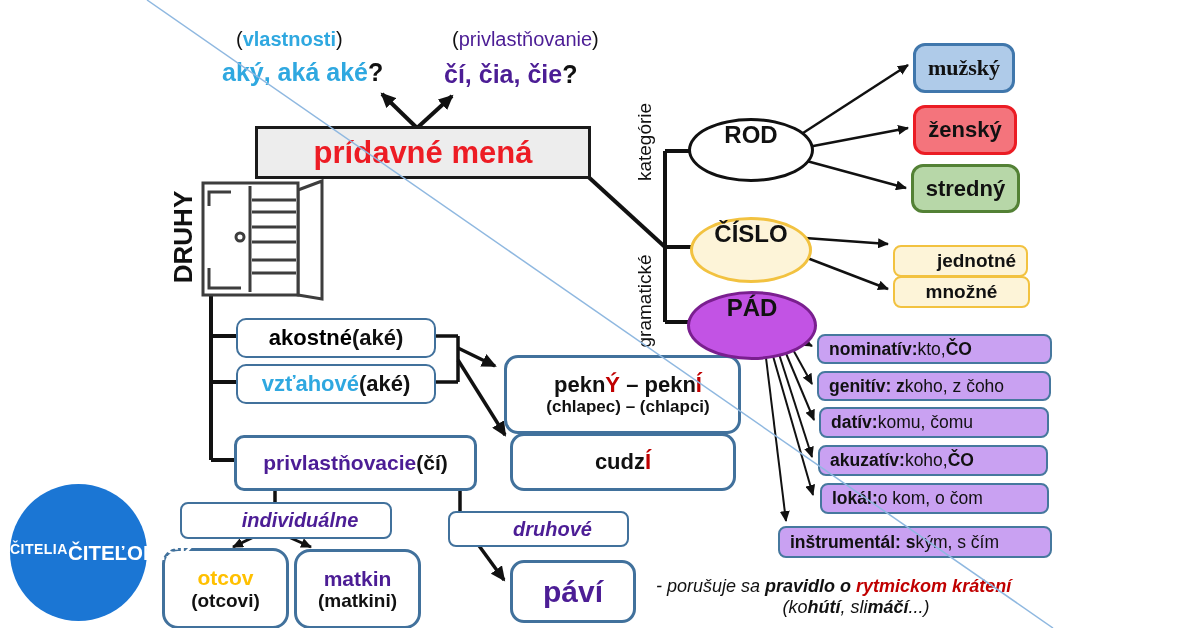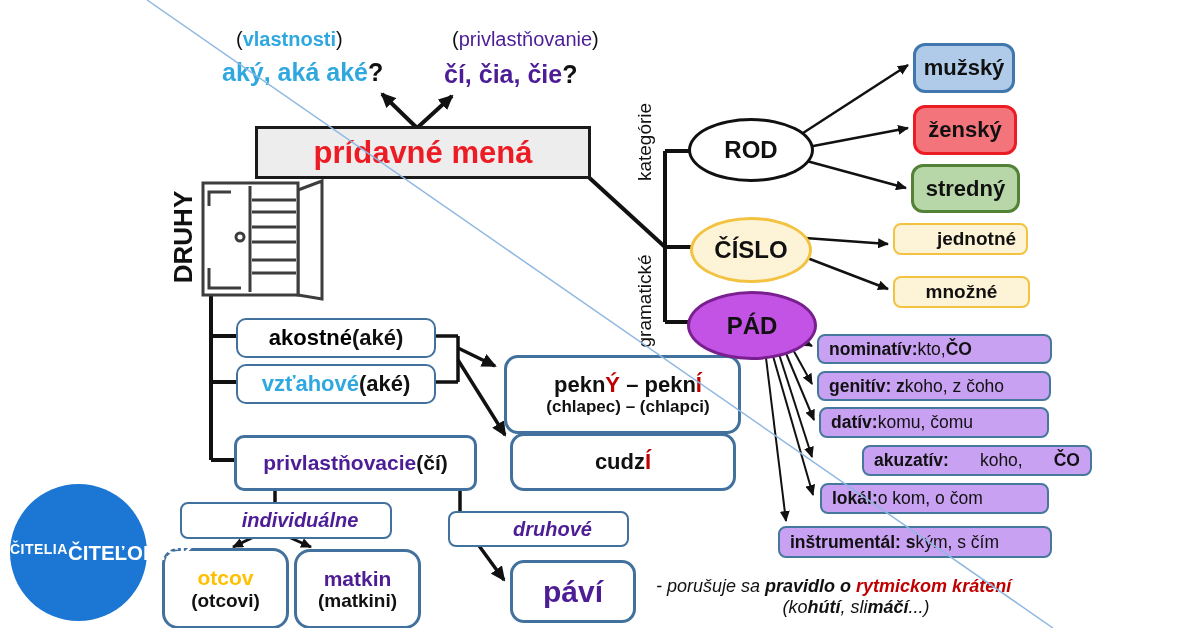--- a/index.html
+++ b/index.html
@@ -7,21 +7,21 @@
           font-family:"Liberation Sans",sans-serif;color:#111;}
   .layer{position:absolute;left:0;top:0;pointer-events:none;}
   .abs{position:absolute;}
   .nowrap{white-space:nowrap;}
   .b{font-weight:700;}
   .it{font-style:italic;padding-left:28px;}
   
   .wbox{position:absolute;background:#fff;border:3px solid #41719C;border-radius:10px;
         display:flex;align-items:center;justify-content:center;font-weight:700;white-space:nowrap;}
   .colbox{flex-direction:column;line-height:1.12;}
-  .ellipse{position:absolute;border-radius:50%;display:flex;align-items:center;justify-content:center;
+  .ellipse{position:absolute;border-radius:50%;display:flex;align-items:flex-start;justify-content:center;
            font-weight:700;}
   .vlabel{position:absolute;transform:translate(-50%,-50%) rotate(-90deg);white-space:nowrap;}
   .case-box{position:absolute;background:#C9A1F2;border:2.5px solid #46789E;border-radius:8px;
             display:flex;align-items:center;padding:4px 10px;font-size:17.5px;white-space:nowrap;box-sizing:border-box;}
   .gender-box{position:absolute;border-radius:12px;display:flex;align-items:center;justify-content:center;
               font-weight:700;font-size:22px;box-sizing:border-box;}
   .num-box{position:absolute;background:#FDF4D8;border:2.5px solid #F2C240;border-radius:8px;
            display:flex;align-items:center;justify-content:center;font-weight:700;font-size:19px;box-sizing:border-box;}
   .blue{color:#2FA8E0;}
   .royal{color:#000000;}
@@ -197,31 +197,31 @@
   <div class="ellipse" style="left:688px;top:118px;width:120px;height:58px;background:#fff;border:3.5px solid #111;font-size:24px;">
     <span>ROD</span>
   </div>
   <div class="ellipse" style="left:690px;top:217px;width:116px;height:60px;background:#FDF4D8;border:3px solid #F2C240;font-size:24px;">
     <span>ČÍSLO</span>
   </div>
   <div class="ellipse" style="left:687px;top:291px;width:124px;height:63px;background:#C253E4;border:3.5px solid #7A1F8F;font-size:24px;">
     <span>PÁD</span>
   </div>
 
-  <div class="gender-box" style="left:913px;top:43px;width:102px;height:50px;background:#AFCBE9;border:3px solid #4077AC;">
+  <div class="gender-box" style="left:913px;top:43px;width:102px;height:50px;background:#AFCBE9;border:3px solid #4077AC;font-family:Liberation Serif, serif;">
     <span>mužský</span>
   </div>
   <div class="gender-box" style="left:913px;top:105px;width:104px;height:50px;background:#F4747C;border:3px solid #EB1C24;">
     <span>ženský</span>
   </div>
   <div class="gender-box" style="left:911px;top:164px;width:109px;height:49px;background:#B7D7A8;border:3px solid #538135;">
     <span>stredný</span>
   </div>
 
-  <div class="num-box" style="left:893px;top:223px;width:135px;height:32px;padding-left:32px;">
+  <div class="num-box" style="left:893px;top:245px;width:135px;height:32px;padding-left:32px;">
     <span>jednotné</span>
   </div>
   <div class="num-box" style="left:893px;top:276px;width:137px;height:32px;">
     <span>množné</span>
   </div>
 
   <div class="case-box" style="left:817px;top:334px;width:235px;height:30px;">
     <span class="b">nominatív:</span>
       <span> kto, </span>
       <span class="b">ČO</span>
@@ -229,21 +229,21 @@
   <div class="case-box" style="left:817px;top:371px;width:234px;height:30px;">
     <span class="b">genitív: z</span>
       <span> koho, z čoho</span>
       <span class="b"></span>
   </div>
   <div class="case-box" style="left:819px;top:407px;width:230px;height:31px;">
     <span class="b">datív:</span>
       <span> komu, čomu</span>
       <span class="b"></span>
   </div>
-  <div class="case-box" style="left:862px;top:445px;width:230px;height:31px;justify-content:space-between;">
+  <div class="case-box" style="left:818px;top:445px;width:230px;height:31px;">
     <span class="b">akuzatív:</span>
       <span> koho, </span>
       <span class="b">ČO</span>
   </div>
   <div class="case-box" style="left:820px;top:483px;width:229px;height:31px;">
     <span class="b">lokál:</span>
       <span> o kom, o čom</span>
       <span class="b"></span>
   </div>
   <div class="case-box" style="left:778px;top:526px;width:274px;height:32px;">

